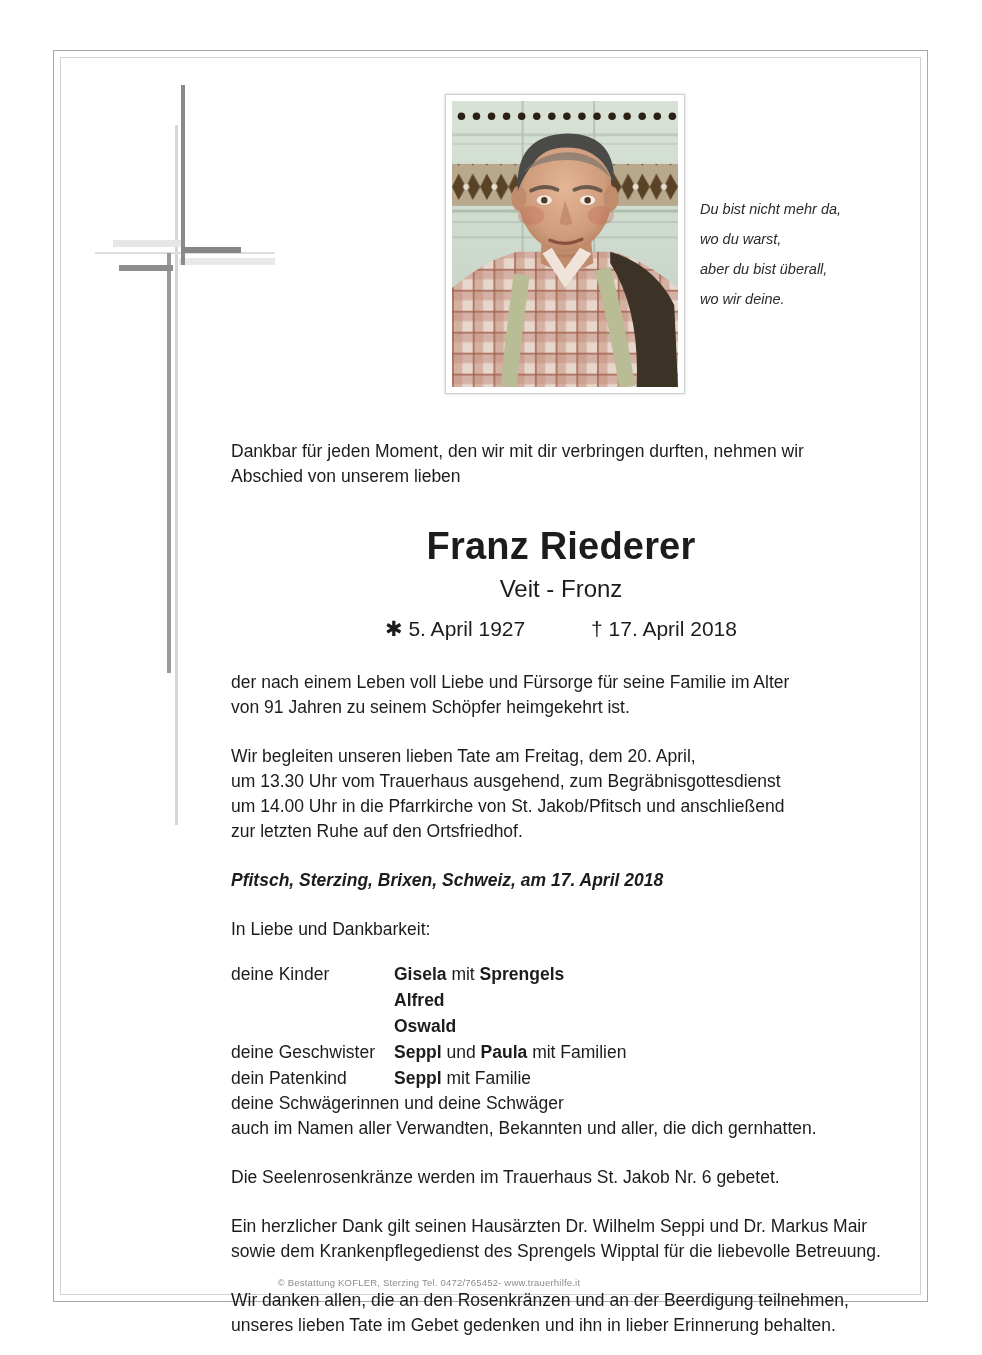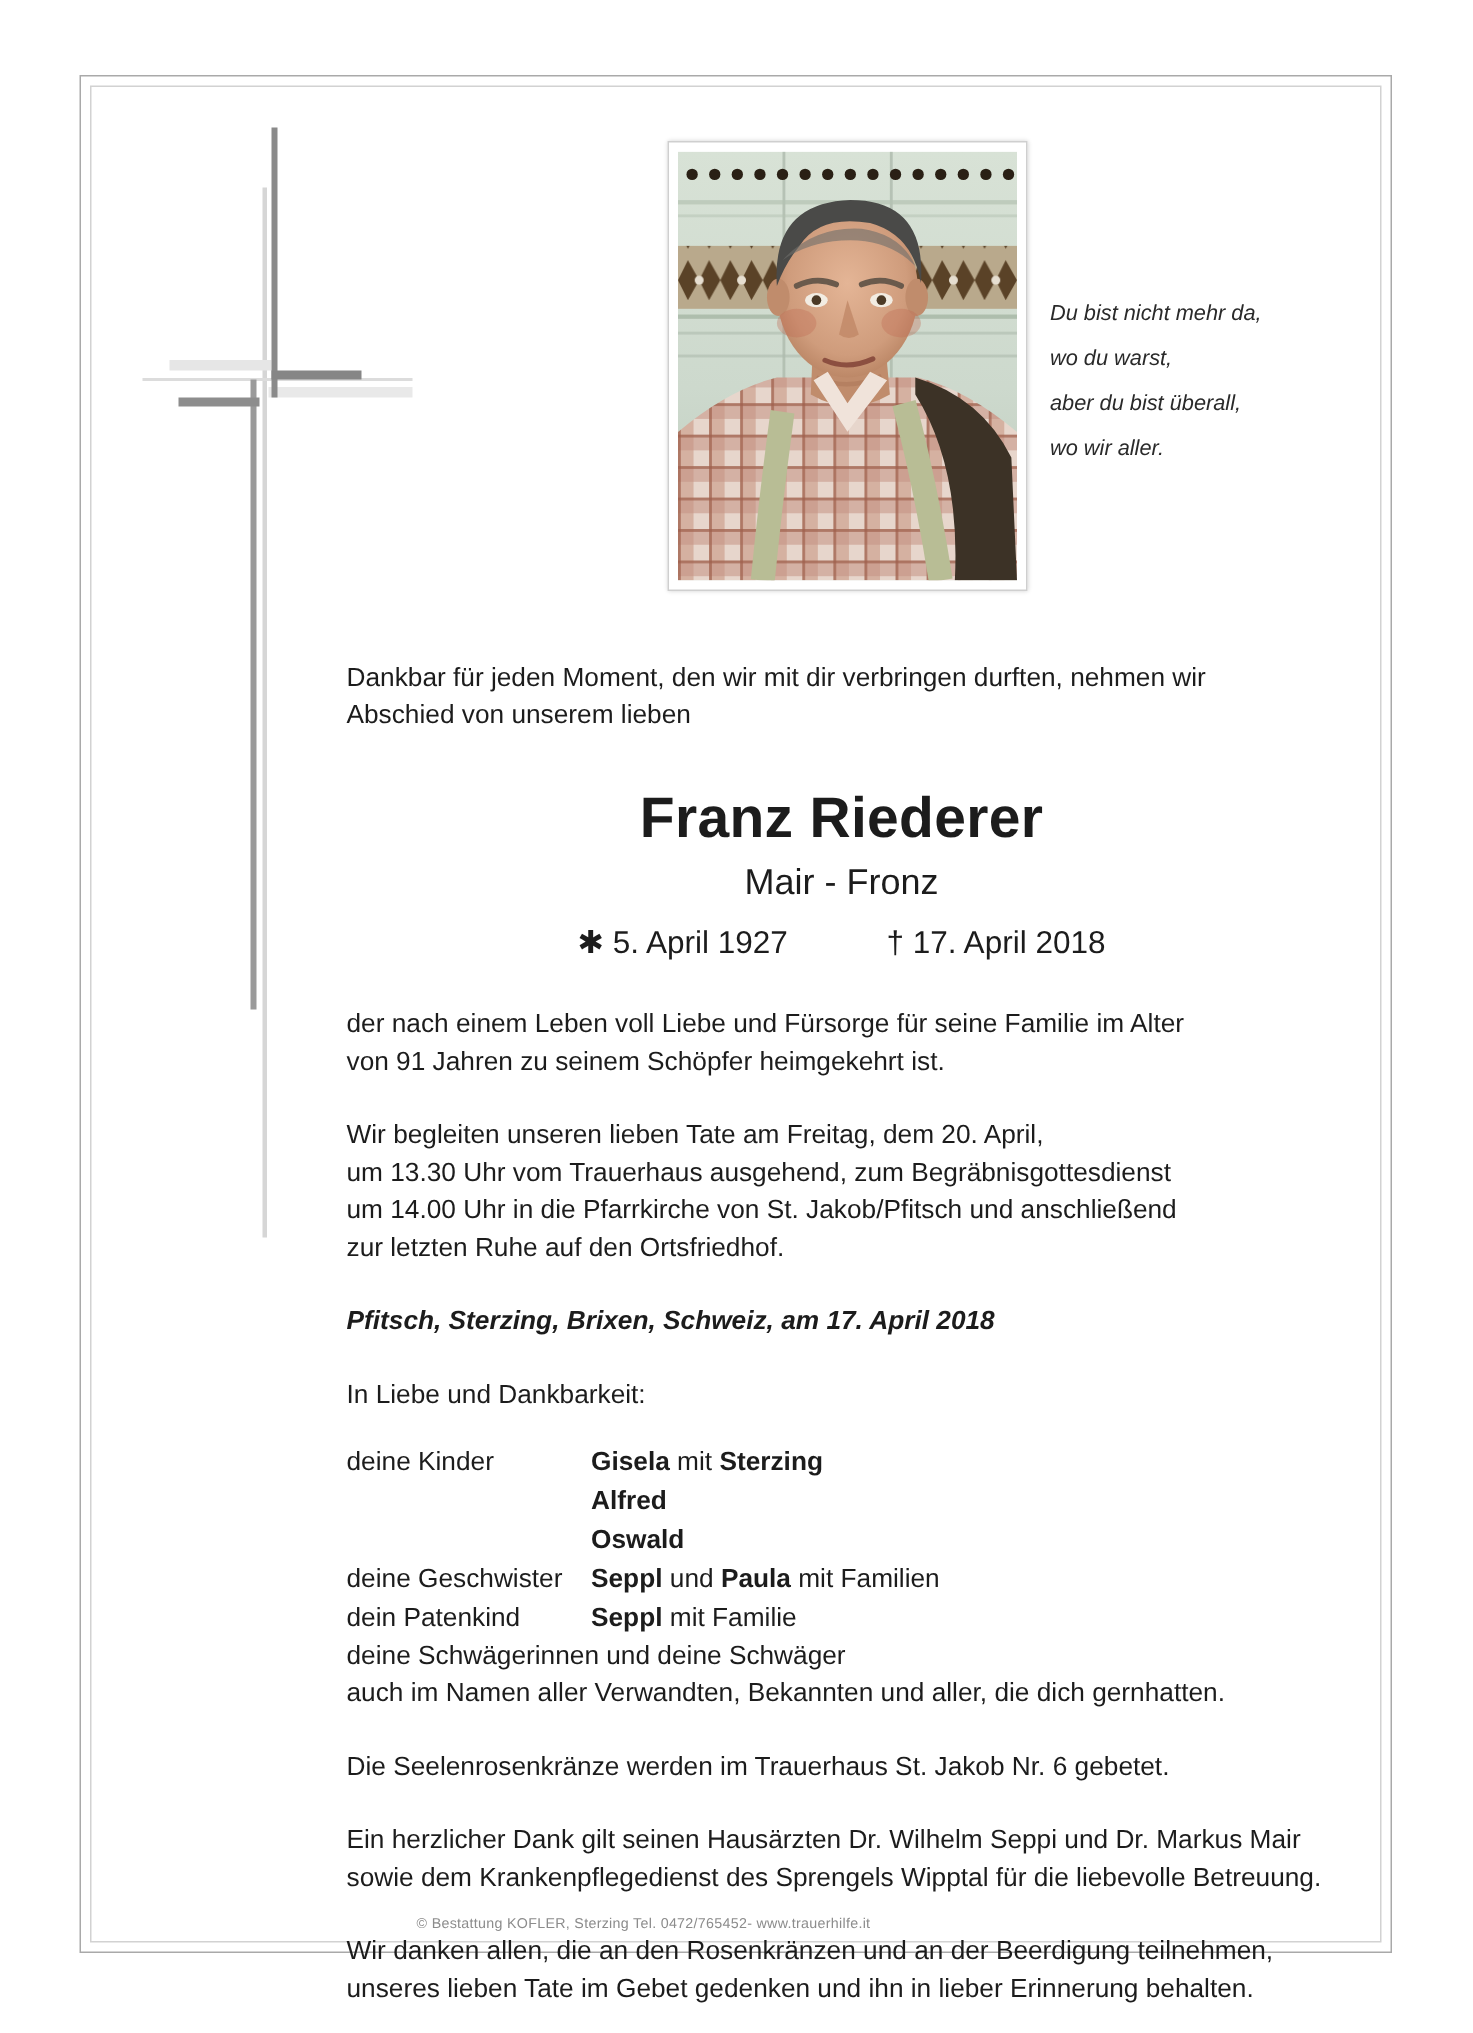--- a/index.html
+++ b/index.html
@@ -325,30 +325,30 @@
 
       <path d="M96 160 L120 196 L148 160 L136 154 L120 176 L106 154 Z" fill="#f0e3da"></path>
     </g>
   </svg>
 </div>
 
 <div class="verse">
   <div>Du bist nicht mehr da,</div>
   <div>wo du warst,</div>
   <div>aber du bist überall,</div>
-  <div>wo wir aller.</div>
+  <div>wo wir deine.</div>
 </div>
 
 <div class="content">
 
   <p>Dankbar für jeden Moment, den wir mit dir verbringen durften, nehmen wir</p>
   <p>Abschied von unserem lieben</p>
 
   <div class="deceased-name">Franz Riederer</div>
-  <div class="nickname">Mair - Fronz</div>
+  <div class="nickname">Veit - Fronz</div>
   <div class="dates">
     <span class="birth">✱ 5. April 1927</span>
     <span class="death">† 17. April 2018</span>
   </div>
 
   <div class="gap-md"></div>
   <p>der nach einem Leben voll Liebe und Fürsorge für seine Familie im Alter</p>
   <p>von 91 Jahren zu seinem Schöpfer heimgekehrt ist.</p>
 
   <div class="gap-md"></div>
@@ -360,21 +360,21 @@
   <div class="gap-md"></div>
   <p class="place-date">Pfitsch, Sterzing, Brixen, Schweiz, am 17. April 2018</p>
 
   <div class="gap-md"></div>
   <p>In Liebe und Dankbarkeit:</p>
 
   <div class="gap-sm"></div>
   <div class="family-row">
     <span class="family-label">deine Kinder</span>
     <span>
-      <span class="family-name">Gisela</span><span class="family-plain"> mit </span><span class="family-name">Sterzing</span>
+      <span class="family-name">Gisela</span><span class="family-plain"> mit </span><span class="family-name">Sprengels</span>
     </span>
   </div>
   <div class="family-indent">
     <span class="family-name">Alfred</span>
   </div>
   <div class="family-indent">
     <span class="family-name">Oswald</span>
   </div>
 
   <div class="family-row">

